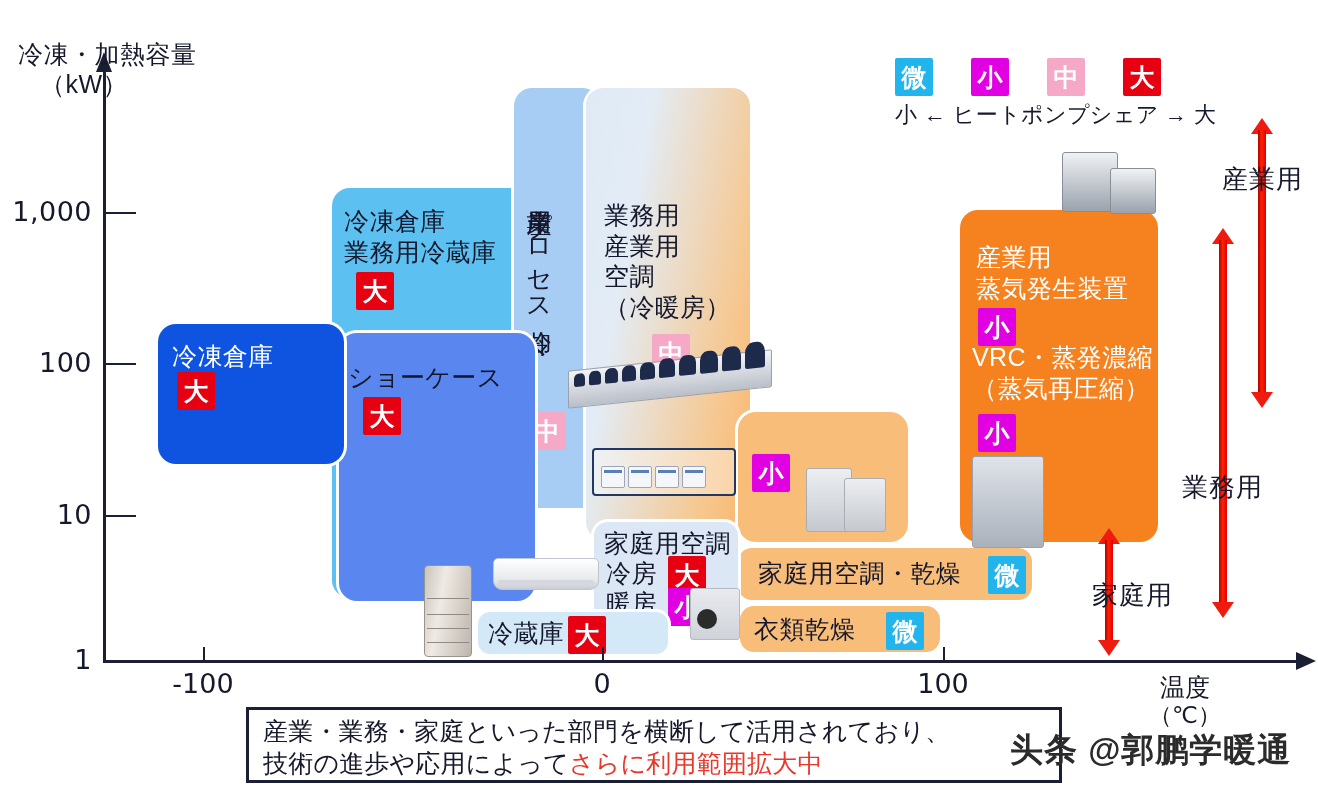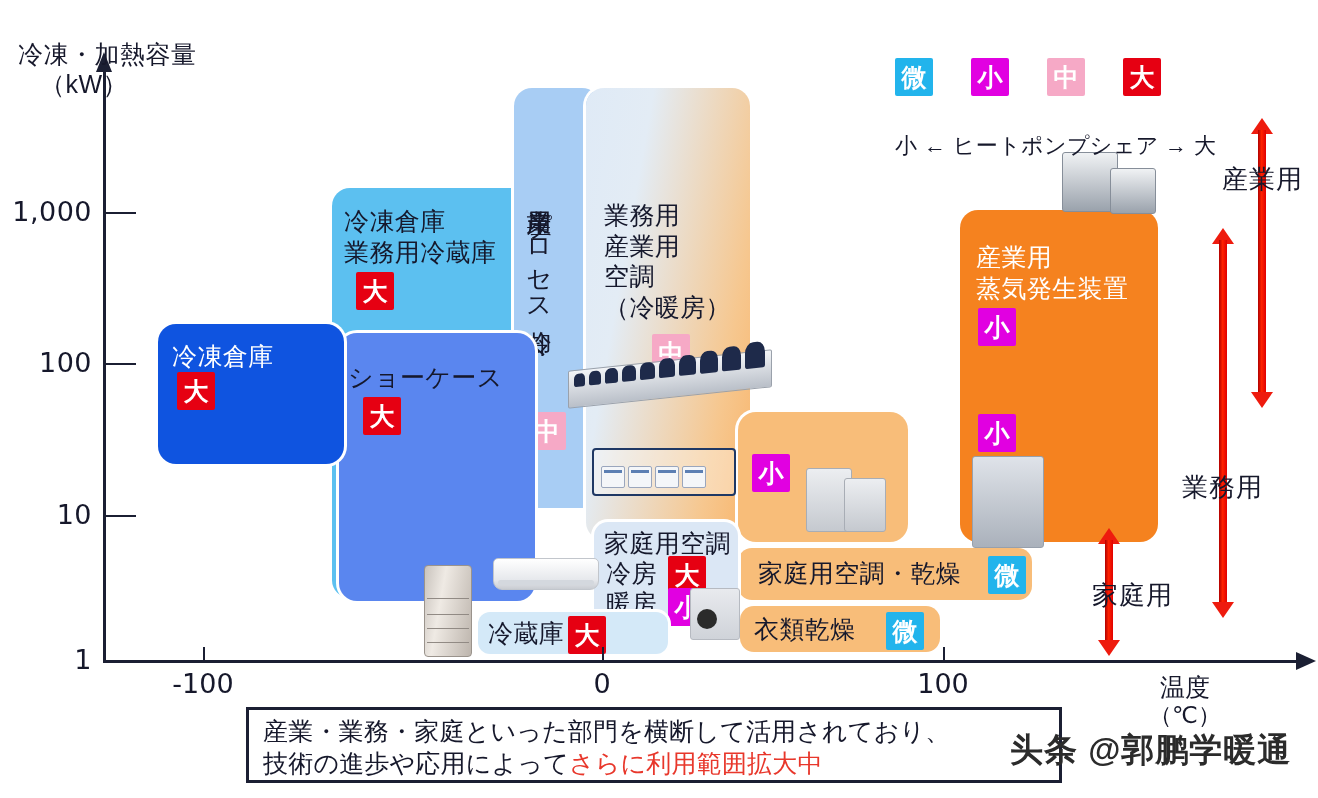--- a/index.html
+++ b/index.html
@@ -90,21 +90,21 @@
   .chip-sho{background:#e100e1;}
   .chip-chu{background:#f6a9c6;}
   .chip-bi{background:#22b4ec;}
 
   
   #legend{left:895px;top:58px;}
   #legend .chips{position:relative;height:40px;width:260px;}
   #legend .chips .chip{position:absolute;top:0;}
   #legend-caption{
     position:absolute;left:895px;top:100px;
-    font-size:22px;color:#16182b;white-space:nowrap;letter-spacing:.4px;margin-top:31px;
+    font-size:22px;color:#16182b;white-space:nowrap;letter-spacing:.4px;
   }
 
   
   .darrow{position:absolute;width:22px;}
   .darrow .shaft{
     position:absolute;left:7px;top:12px;bottom:12px;width:8px;
     background:linear-gradient(90deg,#b00000,#ff2200 45%,#e00000);
   }
   .darrow .head{
     position:absolute;left:0;width:0;height:0;
@@ -229,20 +229,22 @@
   <div class="chip chip-sho" style="left:668px;top:588px;">小</div>
 
   <div class="abs box" style="left:478px;top:612px;width:190px;height:42px;background:#d4e9f8;border-radius:12px;"></div>
   <div class="abs box-label" style="left:488px;top:618px;">冷蔵庫</div>
   <div class="chip chip-dai" style="left:568px;top:616px;">大</div>
 
   <div class="abs box" style="left:960px;top:210px;width:198px;height:332px;background:#f5821f;"></div>
   <div class="abs box-label" style="left:976px;top:242px;width:182px;color:#ffffff;">産業用
 蒸気発生装置</div>
   <div class="chip chip-sho" style="left:978px;top:308px;">小</div>
+  <div class="abs box-label" style="left:972px;top:342px;width:190px;color:#ffffff;">VRC・蒸発濃縮
+（蒸気再圧縮）</div>
   <div class="chip chip-sho" style="left:978px;top:414px;">小</div>
 
   <div class="illus rooftop" style="left:568px;top:360px;width:202px;height:36px;transform:skewY(-6deg);"></div>
   <div class="illus" style="left:572px;top:352px;width:196px;height:26px;transform:skewY(-6deg);">
     <div class="cowl" style="left:2px;top:12px;width:11px;height:13px;"></div>
     <div class="cowl" style="left:17px;top:11px;width:12px;height:14px;"></div>
     <div class="cowl" style="left:33px;top:10px;width:13px;height:15px;"></div>
     <div class="cowl" style="left:50px;top:9px;width:14px;height:16px;"></div>
     <div class="cowl" style="left:68px;top:8px;width:15px;height:17px;"></div>
     <div class="cowl" style="left:87px;top:6px;width:16px;height:19px;"></div>

